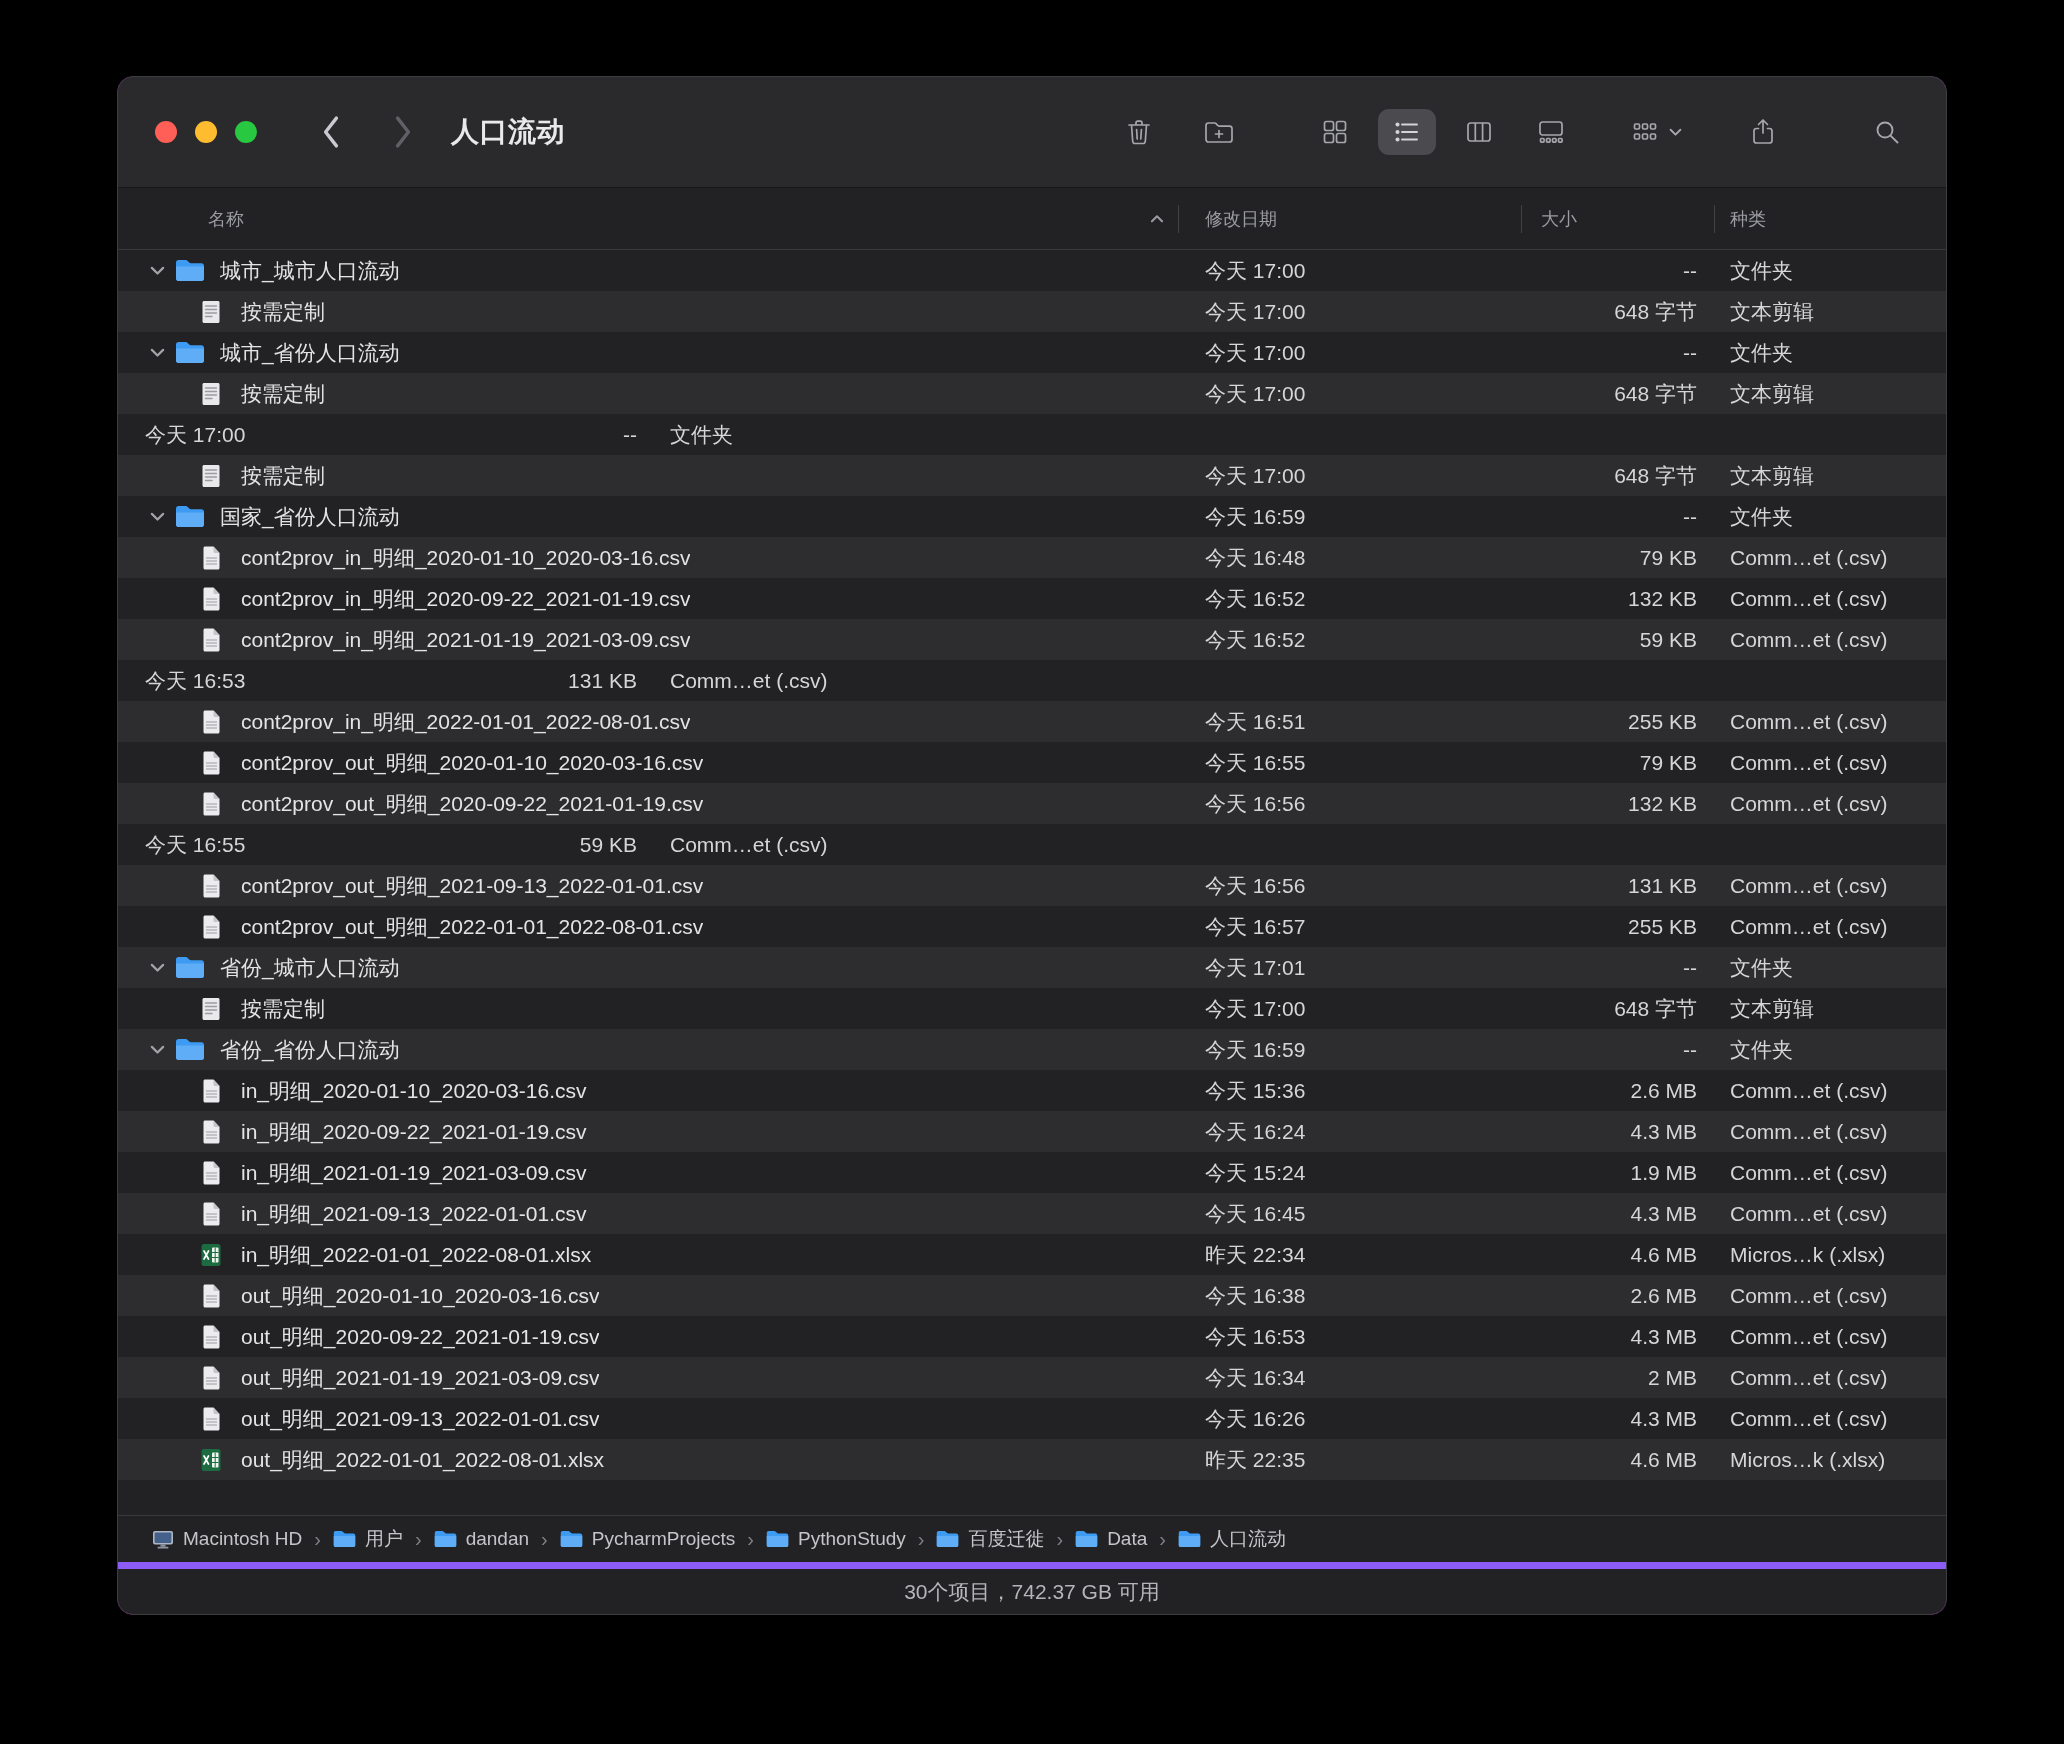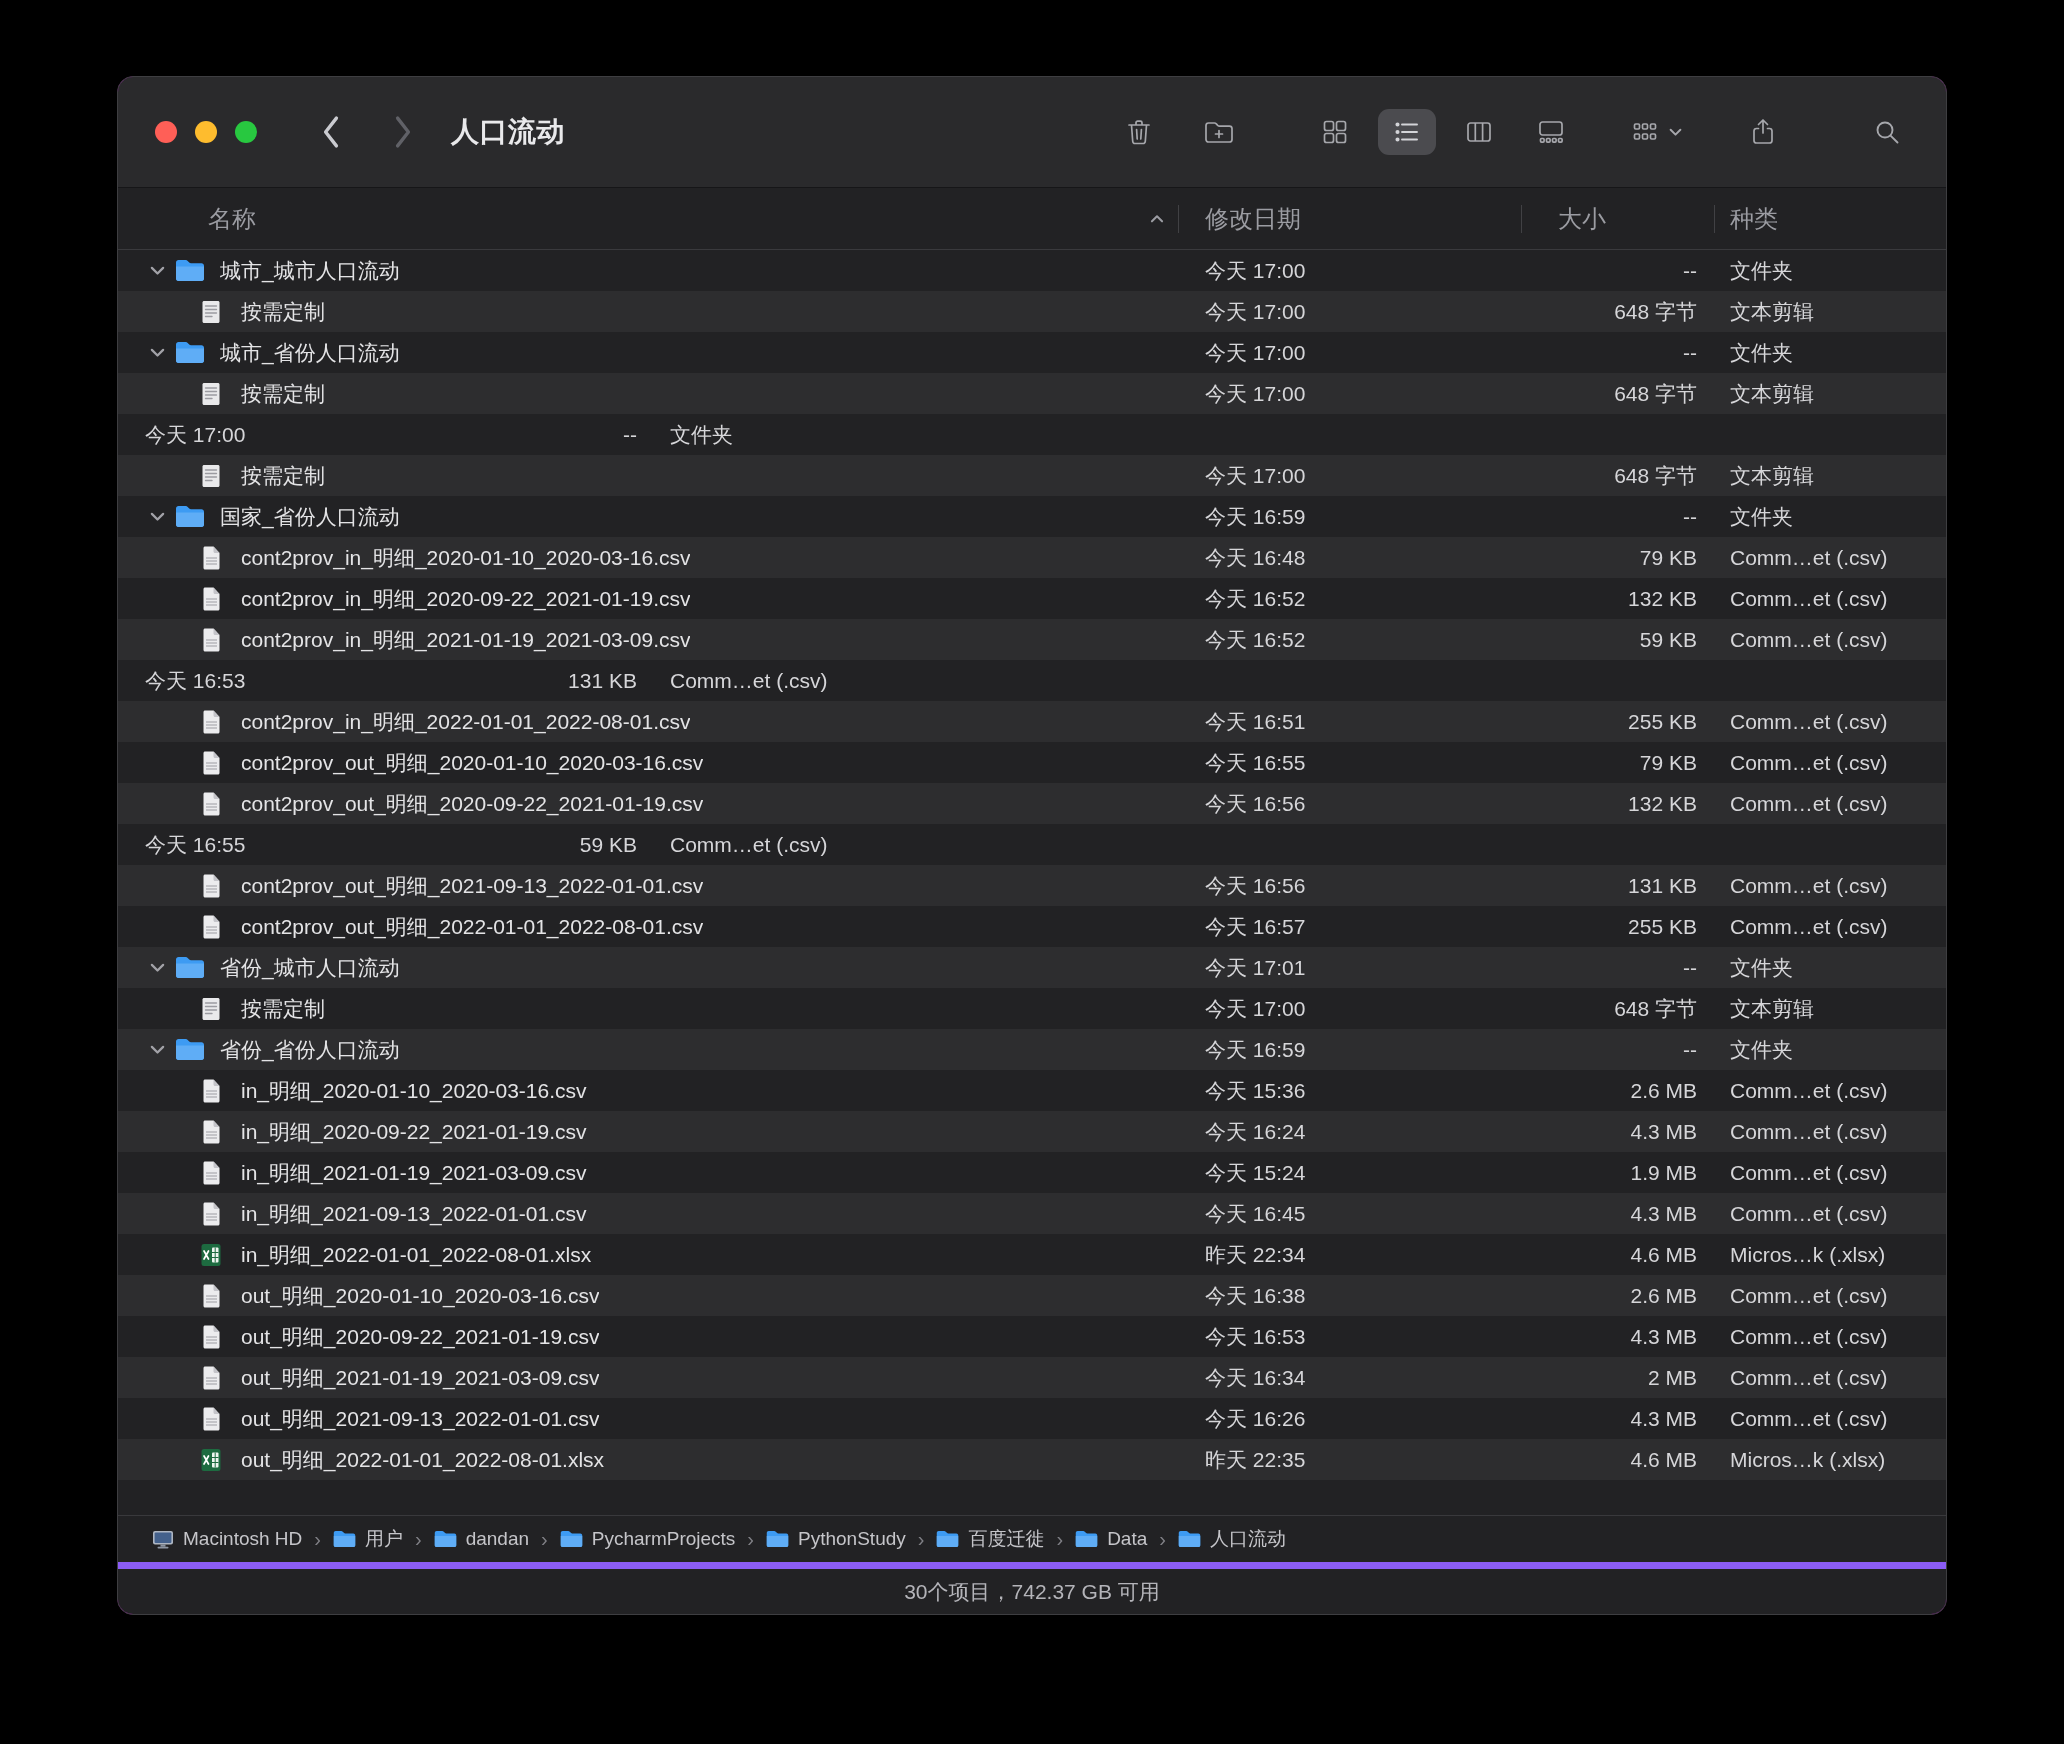--- a/index.html
+++ b/index.html
@@ -27,26 +27,26 @@
   .toolbar-right { margin-left:auto; display:flex; align-items:center; }
   .tbtn { display:flex; align-items:center; justify-content:center; width:58px; height:46px; border-radius:11px; }
   .tbtn.nf { margin-left:22px; margin-right:58px; }
   .viewgroup { display:flex; align-items:center; gap:14px; }
   .vbtn.selected { background:#4b4b4f; }
   .groupbtn { width:auto; padding:0 10px; margin-left:40px; gap:9px; }
   .sharebtn { margin-left:42px; margin-right:66px; }
 
   
   .headers {
-    flex:0 0 62px; display:flex; align-items:center; font-size:24px; color:#9b9ca2;
+    flex:0 0 62px; display:flex; align-items:center; font-size:18px; color:#9b9ca2;
     border-bottom:1px solid #3a3a3d; background:#222224;
   }
   .h-name { width:1060px; display:flex; align-items:center; padding-left:90px; }
   .sortchev { margin-left:auto; margin-right:14px; display:flex; align-items:center; }
-  .h-date { width:343px; padding-left:27px; } .h-size { width:193px; padding-left:37px; } .h-kind { flex:1; padding-left:16px; }
+  .h-date { width:343px; padding-left:27px; } .h-size { width:193px; padding-left:20px; } .h-kind { flex:1; padding-left:16px; }
   .h-date,.h-size,.h-kind { position:relative; height:100%; display:flex; align-items:center; }
   .h-date::before,.h-size::before,.h-kind::before {
     content:""; position:absolute; left:0; top:17px; width:1px; height:28px; background:#414144;
   }
 
   
   .file-list { flex:1 1 auto; overflow:hidden; background:#222224; }
   .row { height:41px; display:flex; align-items:center; font-size:21px; color:#d6d6d9; white-space:nowrap; }
   .row:nth-child(even) { background:rgba(255,255,255,.05); }
   .cell-name { width:1060px; flex:0 0 auto; display:flex; align-items:center; overflow:hidden; }

